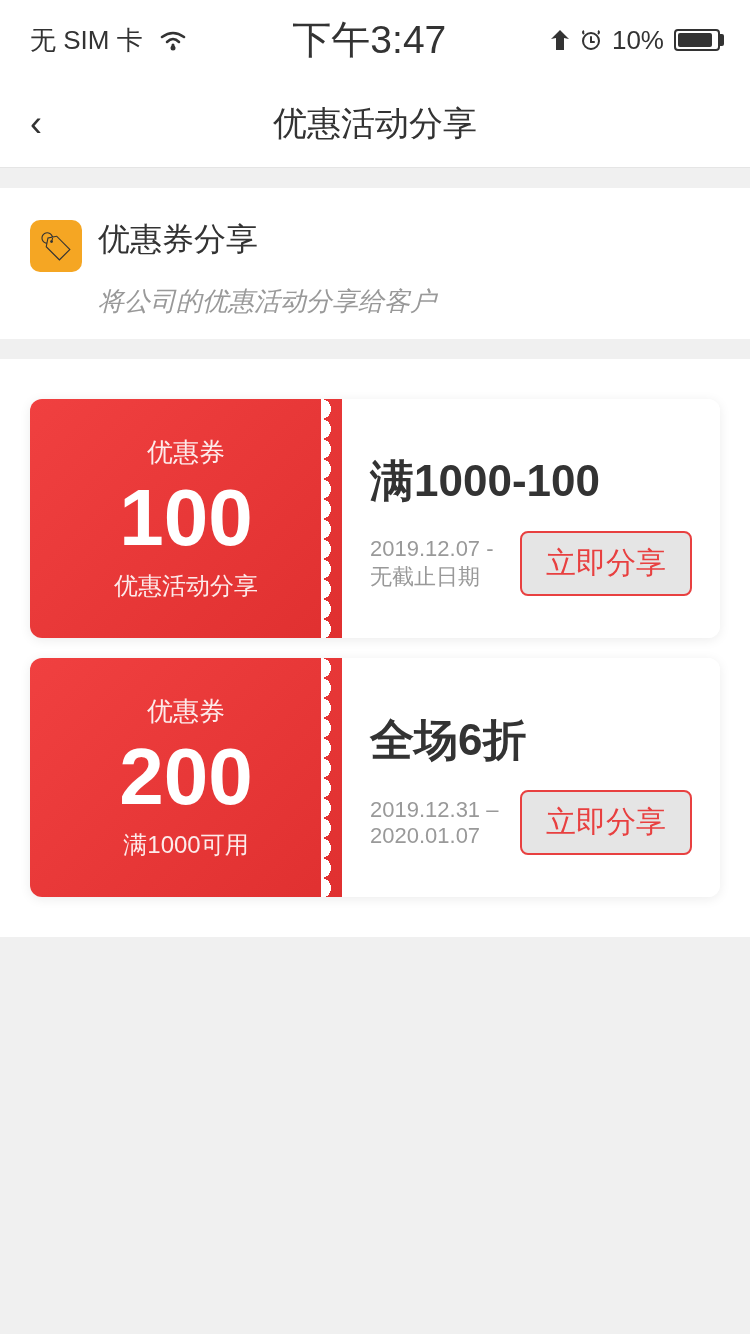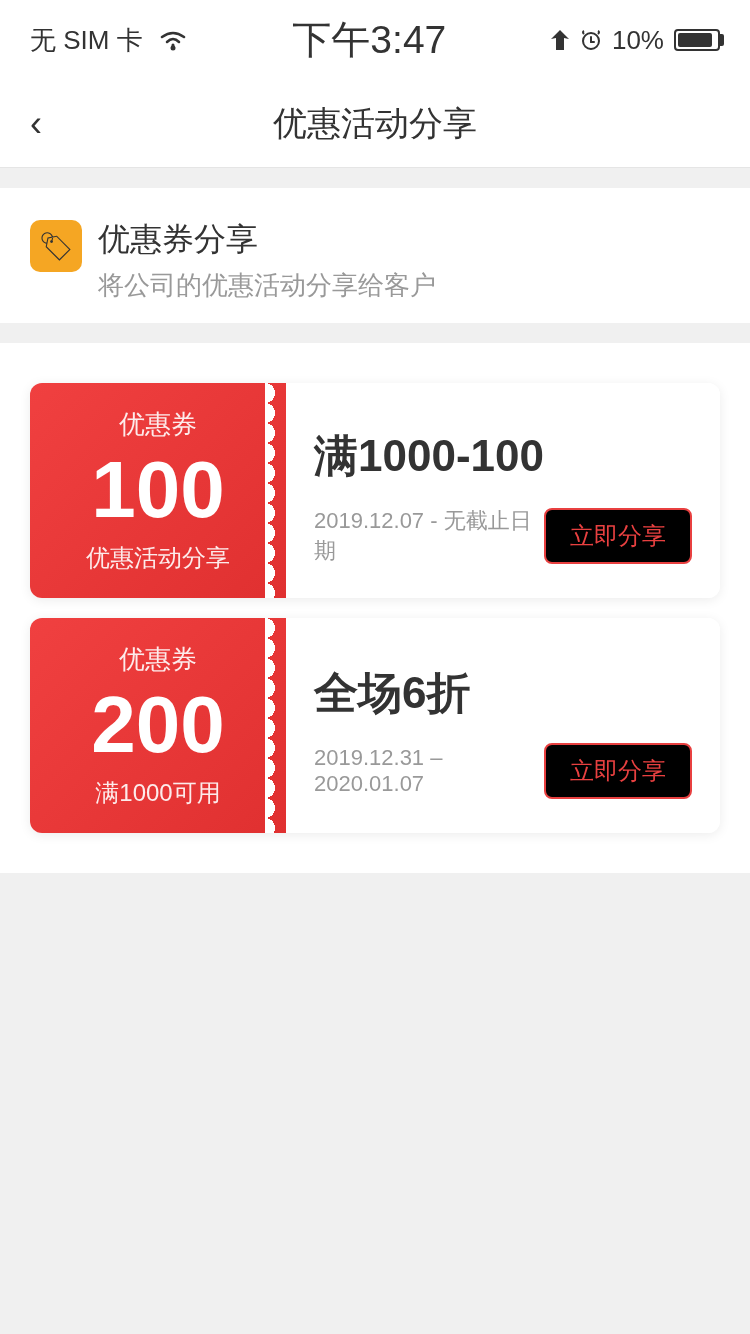--- a/index.html
+++ b/index.html
@@ -119,21 +119,22 @@
       flex-direction: column;
     }
     .section-title {
       font-size: 32px;
       font-weight: 500;
       color: #333;
     }
     .section-subtitle {
       font-size: 26px;
       color: #999;
-      margin-top: 6px;
+      margin-top: 22px;
+      font-style: italic;
     }
 
     
     .coupons-list {
       margin-top: 20px;
       background: #fff;
       padding: 20px 0;
     }
 
     
@@ -142,29 +143,29 @@
       display: flex;
       border-radius: 12px;
       overflow: visible;
       box-shadow: 0 2px 12px rgba(0,0,0,0.08);
       position: relative;
       min-height: 200px;
     }
 
     
     .coupon-left {
-      width: 256px;
+      width: 312px;
       background: #e84040;
       background: linear-gradient(135deg, #f04040 0%, #e03030 100%);
       border-radius: 12px 0 0 12px;
       display: flex;
       flex-direction: column;
       align-items: center;
       justify-content: center;
-      padding: 24px 16px;
+      padding: 36px 16px;
       position: relative;
       flex-shrink: 0;
     }
 
     
     .coupon-left::after {
       content: '';
       position: absolute;
       right: -1px;
       top: 0;
@@ -226,23 +227,23 @@
     }
     .coupon-date {
       font-size: 22px;
       color: #999;
       flex: 1;
     }
     .coupon-share-btn {
       border: 2px solid #e84040;
       border-radius: 8px;
       color: #e84040;
-      font-size: 24px;
+      font-size: 30px;
       padding: 10px 24px;
-      background: #000000;
+      background: #e5e5e5;
       cursor: pointer;
       white-space: nowrap;
       flex-shrink: 0;
     }
 
     
     .empty-area {
       flex: 1;
       background: #f0f0f0;
       min-height: 500px;

